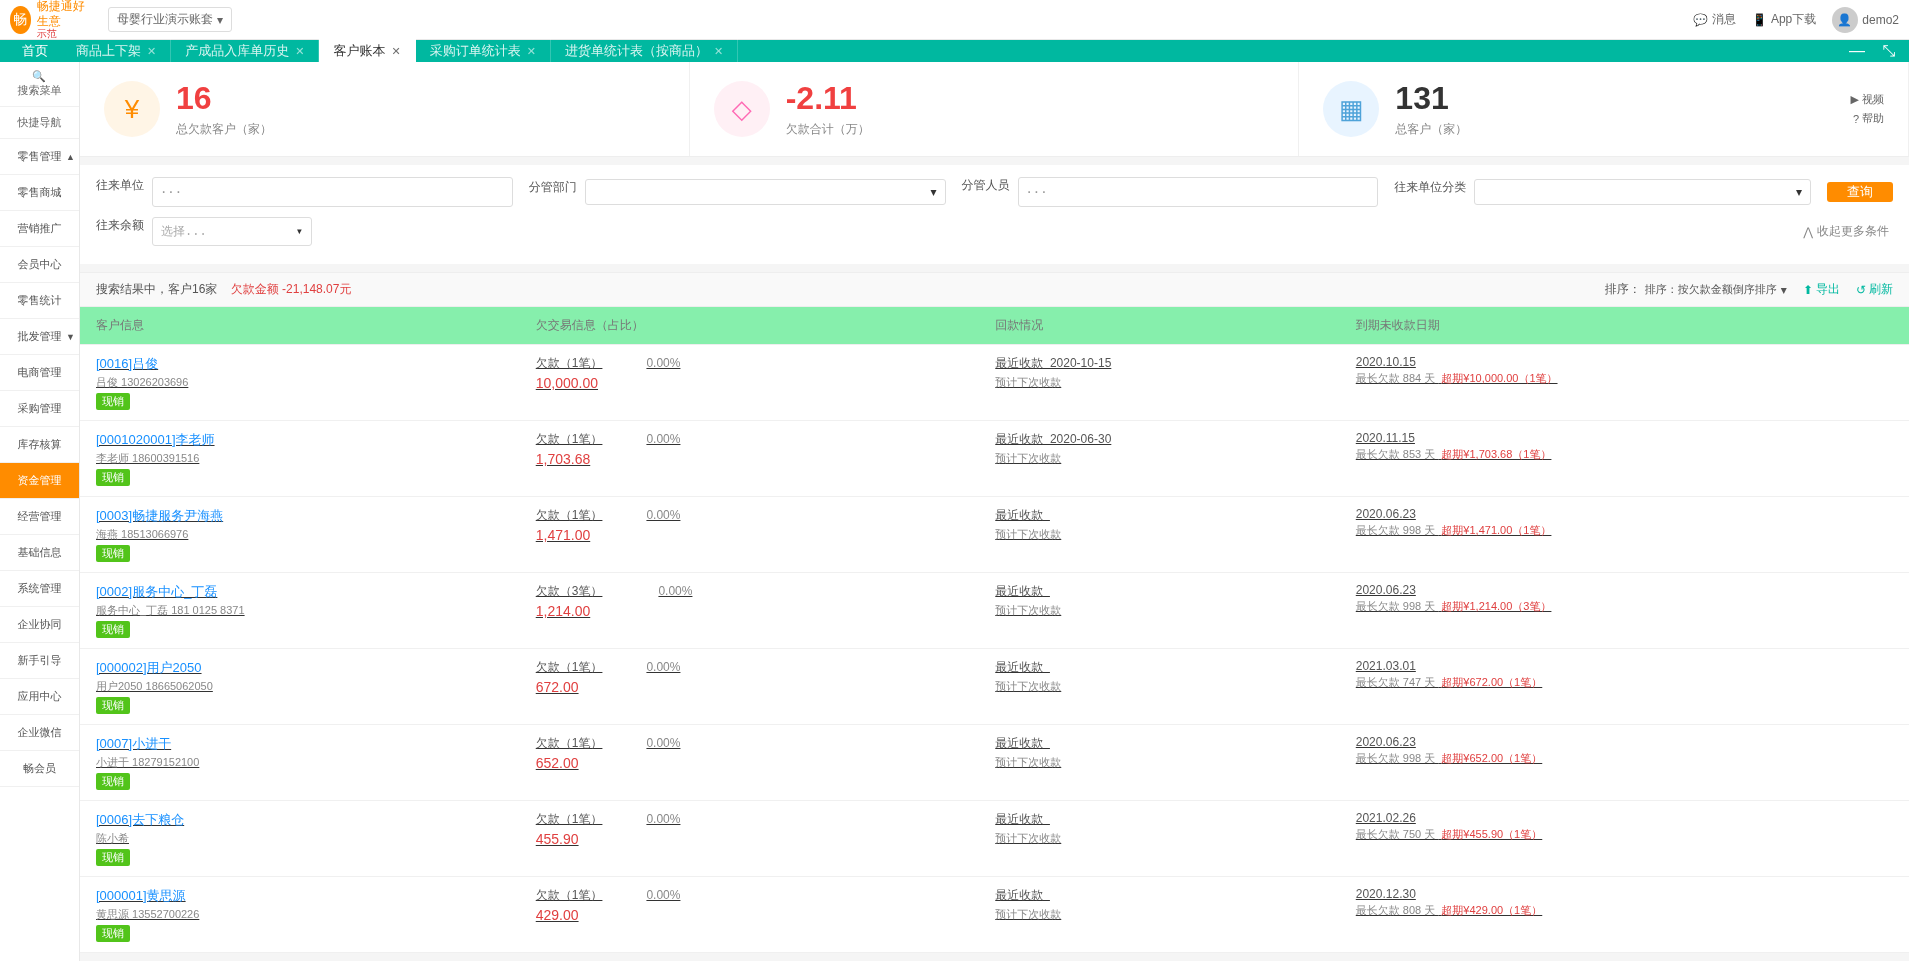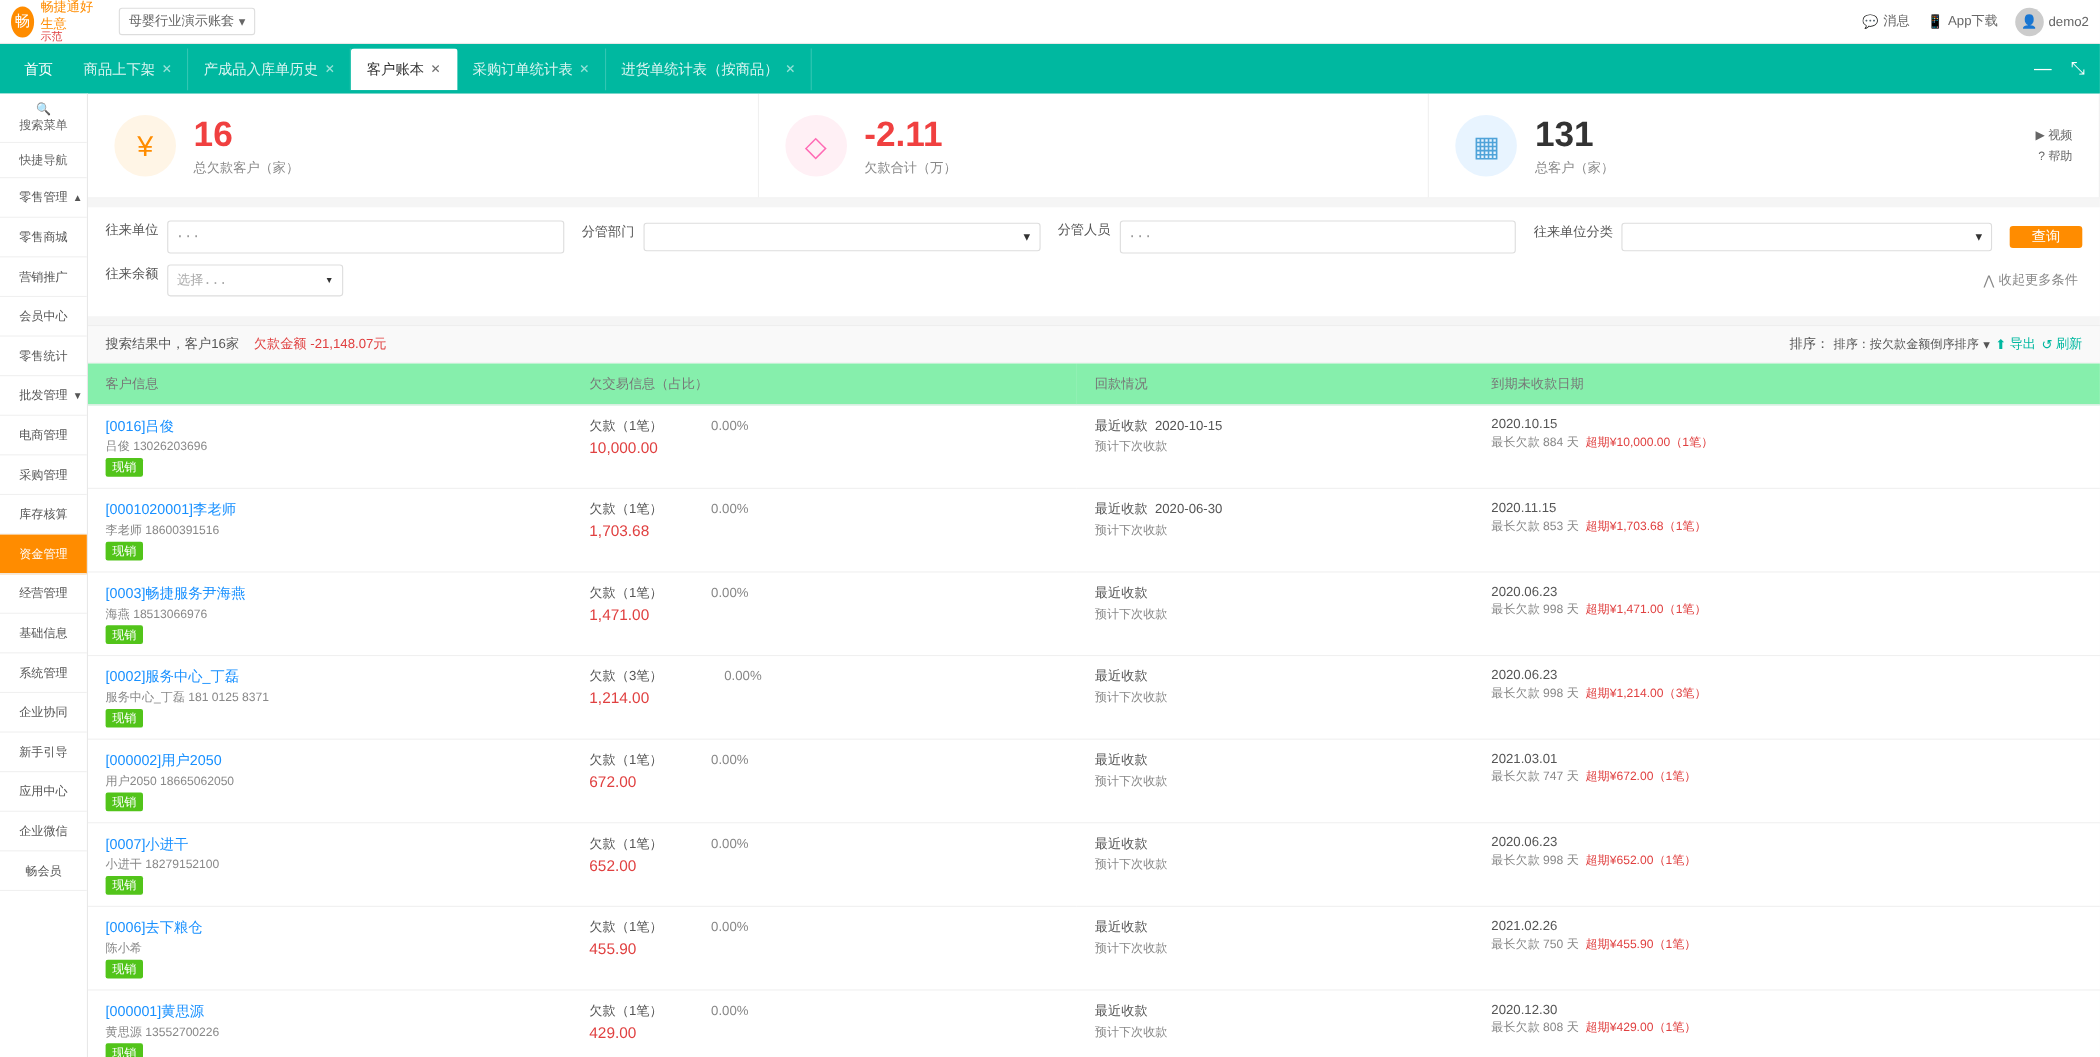--- a/index.html
+++ b/index.html
@@ -11,21 +11,21 @@
     .top-bar-left { display: flex; align-items: center; gap: 8px; }
     .logo-area { display: flex; align-items: center; gap: 6px; width: 80px; }
     .logo-icon { width: 28px; height: 28px; background: #ff8c00; border-radius: 50%; display: flex; align-items: center; justify-content: center; color: white; font-size: 14px; }
     .logo-text { font-size: 12px; color: #ff8c00; line-height: 1.2; }
     .store-selector { display: flex; align-items: center; gap: 4px; font-size: 12px; color: #666; border: 1px solid #ddd; padding: 3px 8px; border-radius: 3px; cursor: pointer; margin-left: 10px; }
     .top-bar-right { margin-left: auto; display: flex; align-items: center; gap: 16px; }
     .top-btn { display: flex; align-items: center; gap: 4px; font-size: 12px; color: #666; cursor: pointer; }
     .avatar { width: 26px; height: 26px; border-radius: 50%; background: #ccc; overflow: hidden; display: flex; align-items: center; justify-content: center; }
 
     
-    .tab-bar { display: flex; align-items: center; background: #00b8a0; height: 45px; flex-shrink: 0; padding: 0 8px; gap: 0; }
+    .tab-bar { display: flex; align-items: center; background: #00b8a0; height: 22px; flex-shrink: 0; padding: 0 8px; gap: 0; }
     .tab-item { display: flex; align-items: center; height: 38px; padding: 0 14px; font-size: 13px; color: rgba(255,255,255,0.85); cursor: pointer; border-right: 1px solid rgba(255,255,255,0.2); gap: 6px; white-space: nowrap; }
     .tab-item.active { background: #fff; color: #333; border-radius: 3px 3px 0 0; }
     .tab-item .close-x { font-size: 11px; opacity: 0.7; }
     .tab-home { padding: 0 14px; color: white; font-size: 13px; cursor: pointer; }
     .tab-bar-right { margin-left: auto; display: flex; align-items: center; gap: 8px; }
     .tab-bar-btn { color: white; font-size: 16px; cursor: pointer; width: 24px; height: 24px; display: flex; align-items: center; justify-content: center; }
 
     
     .main-area { display: flex; flex: 1; overflow: hidden; }
 
@@ -61,29 +61,29 @@
     .filter-input { flex: 1; border: 1px solid #ddd; border-radius: 3px; padding: 5px 8px; font-size: 12px; display: flex; align-items: center; justify-content: space-between; cursor: pointer; background: #fff; }
     .filter-input-dots { color: #999; font-size: 16px; letter-spacing: 2px; }
     .filter-select { flex: 1; border: 1px solid #ddd; border-radius: 3px; padding: 5px 8px; font-size: 12px; display: flex; align-items: center; justify-content: space-between; cursor: pointer; background: #fff; }
     .filter-btn { background: #ff8c00; color: white; border: none; padding: 1px 20px; border-radius: 3px; font-size: 13px; cursor: pointer; }
     .collapse-btn { display: flex; align-items: center; justify-content: center; gap: 4px; font-size: 12px; color: #888; cursor: pointer; padding: 4px; }
 
     
     .results-bar { display: flex; justify-content: space-between; background: #f9f9f9; padding: 8px 16px; border-top: 1px solid #eee; border-bottom: 1px solid #eee; margin-bottom: 0; }
     .results-info { font-size: 12px; color: #555; }
     .results-info span.highlight { color: #e04040; font-weight: 500; }
-    .results-actions { display: flex; align-items: center; gap: 5px; font-size: 12px; color: #555; }
+    .results-actions { display: flex; align-items: center; gap: 16px; font-size: 12px; color: #555; }
     .sort-select { display: flex; align-items: center; gap: 4px; cursor: pointer; }
     .action-btn { display: flex; align-items: center; gap: 3px; cursor: pointer; color: #00b8a0; }
 
     
     .data-table { width: 100%; border-collapse: collapse; background: #fff; }
     .data-table thead th { padding: 10px 16px; font-size: 12px; color: #777; font-weight: normal; text-align: left; background: #86efac; border-bottom: 1px solid #eee; }
     .data-table tbody tr { border-bottom: 1px solid #f0f0f0; }
-    .data-table tbody td { padding: 10px 16px; font-size: 12px; vertical-align: top; }
+    .data-table tbody td { padding: 10px 16px; font-size: 12px; vertical-align: top; text-decoration: underline; }
 
     .customer-name { color: #1890ff; font-size: 13px; cursor: pointer; }
     .customer-sub { font-size: 11px; color: #888; margin-top: 2px; }
     .tag { display: inline-block; padding: 1px 6px; border-radius: 2px; font-size: 11px; margin-top: 3px; }
     .tag.green { background: #52c41a; color: white; }
 
     .debt-label { font-size: 12px; color: #555; }
     .debt-amount { font-size: 14px; color: #e04040; font-weight: 500; margin-top: 3px; }
     .debt-pct { font-size: 12px; color: #888; margin-left: 20px; }
 

